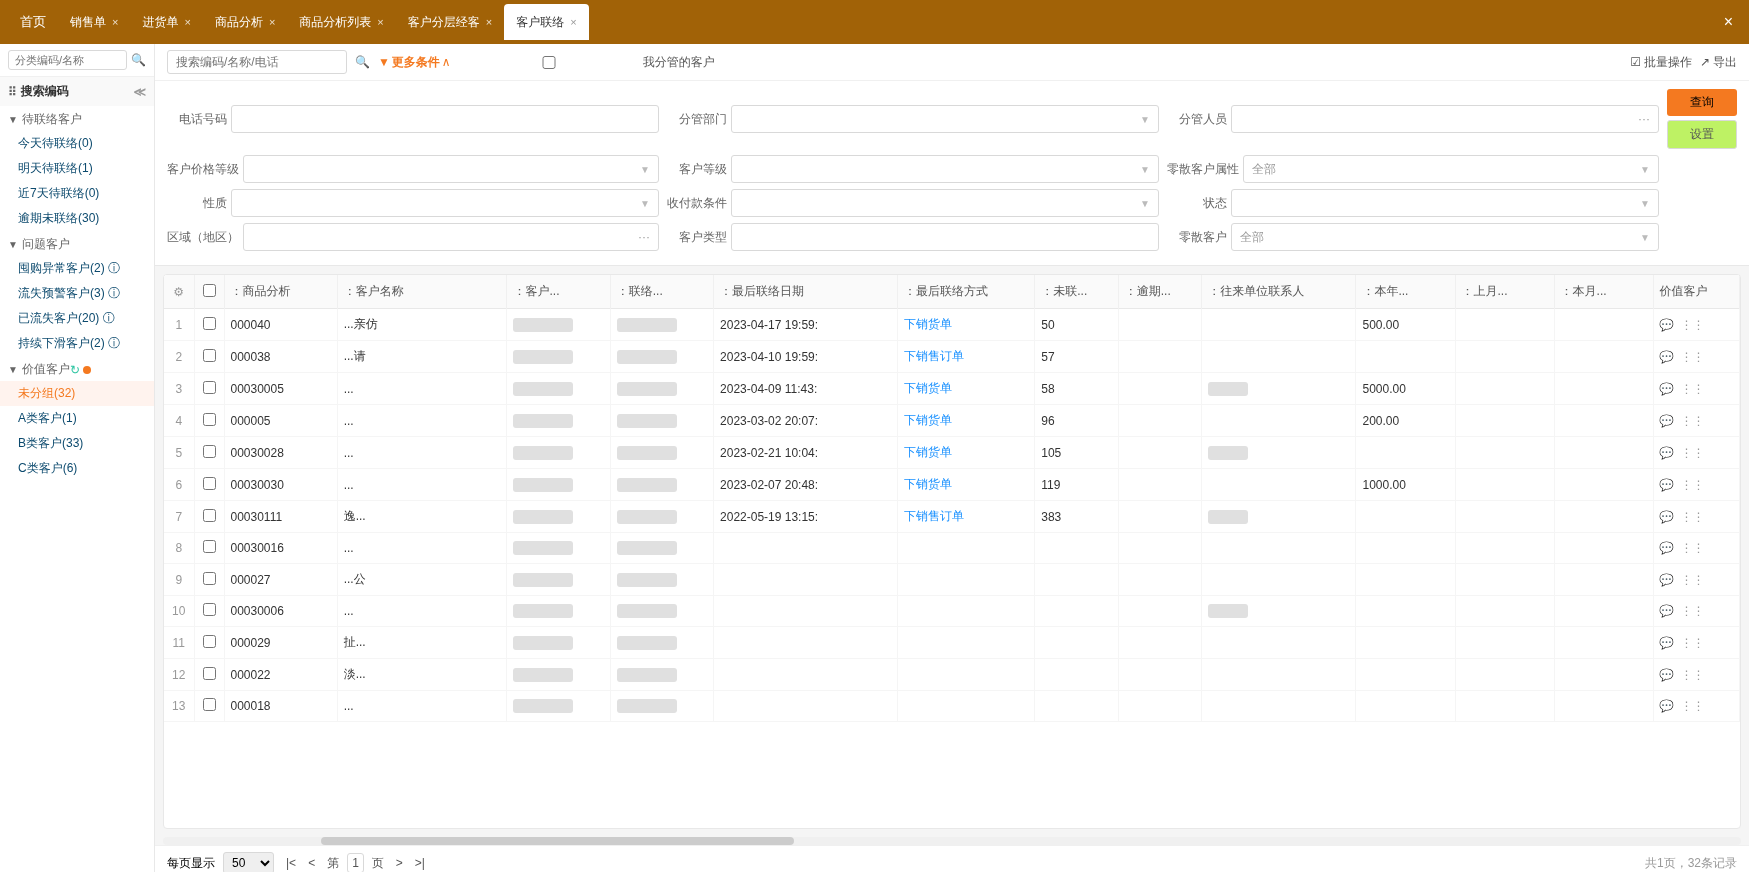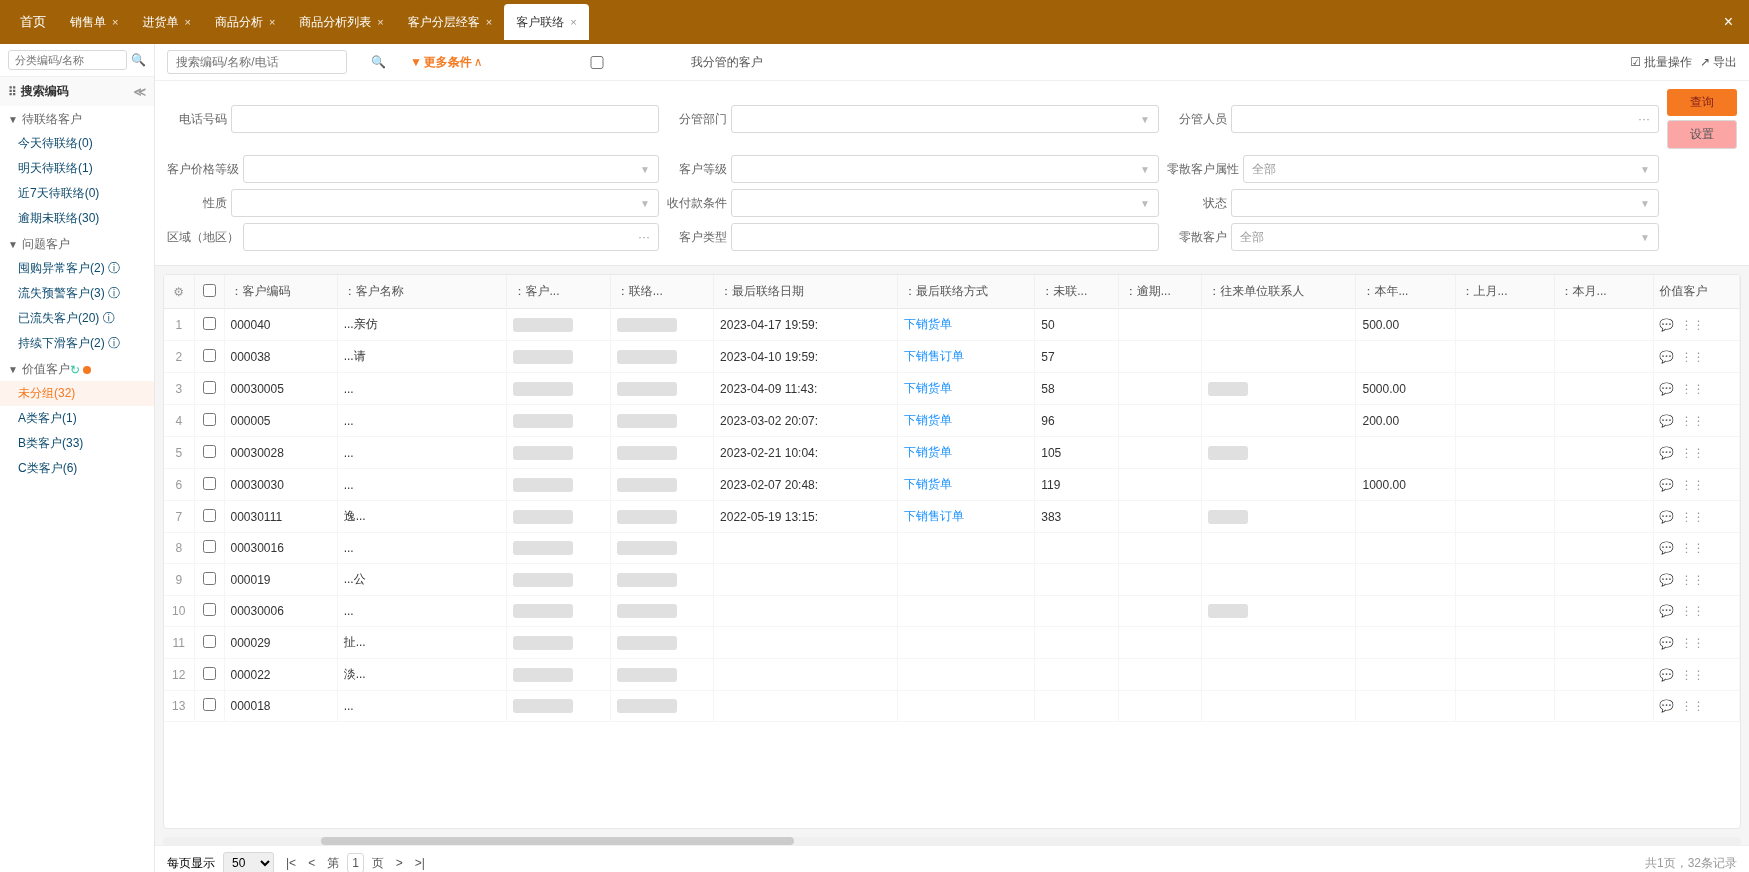--- a/index.html
+++ b/index.html
@@ -129,21 +129,21 @@
       overflow: hidden;
     }
 
     
     .filter-toolbar {
       background: #fff;
       padding: 6px 12px;
       border-bottom: 1px solid #f0f0f0;
       display: flex;
       align-items: center;
-      gap: 24px;
+      gap: 8px;
     }
     .filter-toolbar input {
       border: 1px solid #d9d9d9;
       border-radius: 3px;
       padding: 4px 8px;
       width: 180px;
     }
     .filter-more {
       color: #f47920;
       cursor: pointer;
@@ -285,31 +285,31 @@
       border: 1px solid #d9d9d9;
       border-radius: 3px;
       padding: 2px 4px;
     }
     .page-nav { display: flex; align-items: center; gap: 4px; }
     .page-nav span { cursor: pointer; color: #555; padding: 2px 4px; }
     .page-num { border: 1px solid #d9d9d9; border-radius: 3px; padding: 2px 8px; }
 
     .btn-query {
       background: #f47920;
-      color: #7f1d1d;
+      color: #000000;
       border: none;
       border-radius: 3px;
       padding: 5px 16px;
       cursor: pointer;
       display: block;
       width: 100%;
       margin-bottom: 4px;
     }
     .btn-reset {
-      background: #fca5a5;
+      background: #bef264;
       color: #555;
       border: 1px solid #d9d9d9;
       border-radius: 3px;
       padding: 5px 16px;
       cursor: pointer;
       display: block;
       width: 100%;
     }
     .query-btns {
       display: flex;
@@ -553,21 +553,21 @@
       <table>
         <thead>
           <tr>
             <th class="col-num">
               <span>⚙</span>
             </th>
             <th class="col-check">
               <input type="checkbox" style="">
             </th>
             <th class="col-code">
-              <span>：客户编码</span>
+              <span>：商品分析</span>
             </th>
             <th class="col-name">
               <span>：客户名称</span>
             </th>
             <th class="col-type">
               <span>：客户...</span>
             </th>
             <th class="col-contact">
               <span>：联络...</span>
             </th>
@@ -773,21 +773,21 @@
       <td class="col-action">
         <div class="action-icons">
           <span title="联络">💬</span>
           <span title="更多">⋮⋮</span>
         </div>
       </td>
     </tr>
             <tr>
       <td class="col-num">9</td>
       <td class="col-check"><input type="checkbox" style=""></td>
-      <td class="col-code">000019</td>
+      <td class="col-code">000027</td>
       <td class="col-name"><span>...公</span></td>
       <td class="col-type"><span class="blurred">&nbsp;&nbsp;&nbsp;&nbsp;&nbsp;&nbsp;</span></td>
       <td class="col-contact"><span class="blurred">&nbsp;&nbsp;&nbsp;&nbsp;&nbsp;&nbsp;</span></td>
       <td class="col-date"></td>
       <td class="col-way"></td>
       <td class="col-days"></td>
       <td class="col-overdue"></td>
       <td class="col-contacts"></td>
       <td class="col-thisyear"></td>
       <td class="col-lastmonth"></td>

